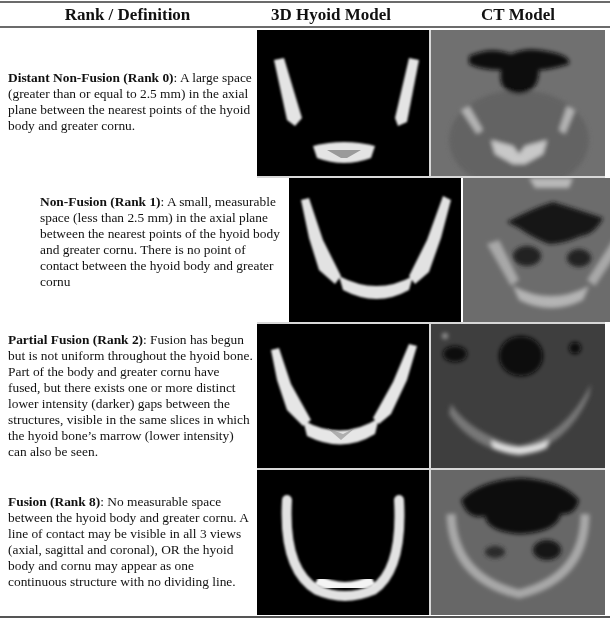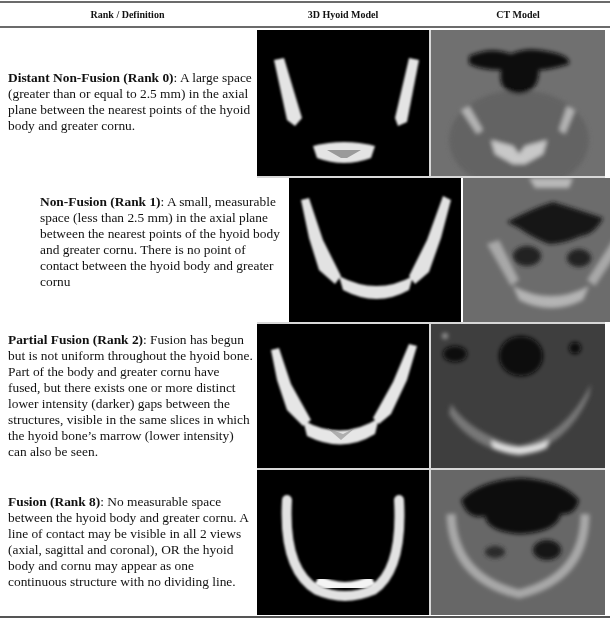--- a/index.html
+++ b/index.html
@@ -1,23 +1,23 @@
 <!DOCTYPE html>
 <html><head>
 <meta charset="utf-8">
 <style>
   html, body { margin:0; padding:0; background:#ffffff; }
   body { width:610px; height:619px; position:relative; overflow:hidden;
          font-family:"Liberation Serif", "DejaVu Serif", serif; color:#111; }
   .rule-top { position:absolute; left:0; top:1px; width:610px; height:2px; background:#6b6b6b; }
   .rule-head { position:absolute; left:0; top:26px; width:610px; height:2px; background:#6b6b6b; }
   .rule-bottom { position:absolute; left:0; top:616px; width:610px; height:2px; background:#555; }
-  .hdr { position:absolute; top:5px; height:20px; font-weight:bold; font-size:10px; text-align:center; line-height:20px; }
+  .hdr { position:absolute; top:5px; height:20px; font-weight:bold; font-size:17px; text-align:center; line-height:20px; }
   .hdr.c1 { left:0; width:255px; }
-  .hdr.c2 { left:257px; width:172px; }
+  .hdr.c2 { left:245px; width:172px; }
   .hdr.c3 { left:431px; width:174px; }
 
   .row { position:absolute; left:0; width:610px; }
   .def { position:absolute; left:8px; width:245px; font-size:13.4px; line-height:16px; }
   .def b { font-weight:bold; }
   .cell3d { position:absolute; left:257px; width:172px; background:#000; overflow:hidden; }
   .cellct { position:absolute; left:431px; width:174px; background:#6a6a6a; overflow:hidden; }
   .vsep { position:absolute; left:429px; width:2px; background:#d8d8d8; }
   .hsep { position:absolute; left:257px; width:348px; height:2px; background:#d8d8d8; }
   svg { display:block; }
@@ -151,21 +151,21 @@
         <path d="M20,80 Q40,110 88,122 Q134,112 160,60 L158,72 Q136,122 88,132 Q40,124 18,90 Z" fill="#777"></path>
         <path d="M60,116 Q88,130 118,116 L116,124 Q88,136 62,124 Z" fill="#e0e0e0"></path>
         <circle cx="14" cy="12" r="3" fill="#999"></circle>
       </g>
     </svg>
   </div>
 </div>
 
 <div class="row" style="top:470px;height:145px;">
   <div class="def" style="top:24px;">
-    <b>Fusion (Rank 8)</b><span>: No measurable space between the hyoid body and greater cornu. A line of contact may be visible in all 2 views (axial, sagittal and coronal), OR the hyoid body and cornu may appear as one continuous structure with no dividing line.</span>
+    <b>Fusion (Rank 8)</b><span>: No measurable space between the hyoid body and greater cornu. A line of contact may be visible in all 3 views (axial, sagittal and coronal), OR the hyoid body and cornu may appear as one continuous structure with no dividing line.</span>
   </div>
   <div class="cell3d" style="top:0;height:145px;" title="3D hyoid model – fully fused">
     <svg width="172" height="145" viewBox="0 0 172 145">
       <defs>
           <filter id="b3">
             <feGaussianBlur stdDeviation="1.2"></feGaussianBlur>
           </filter>
         </defs>
       <path d="M30,30 Q26,100 60,120 Q88,132 116,120 Q146,100 142,30" fill="none" stroke="#e2e2e2" stroke-width="10" stroke-linecap="round" filter="url(#b3)"></path>
       <path d="M60,110 Q88,124 116,110" fill="none" stroke="#f4f4f4" stroke-width="10" filter="url(#b3)"></path>

